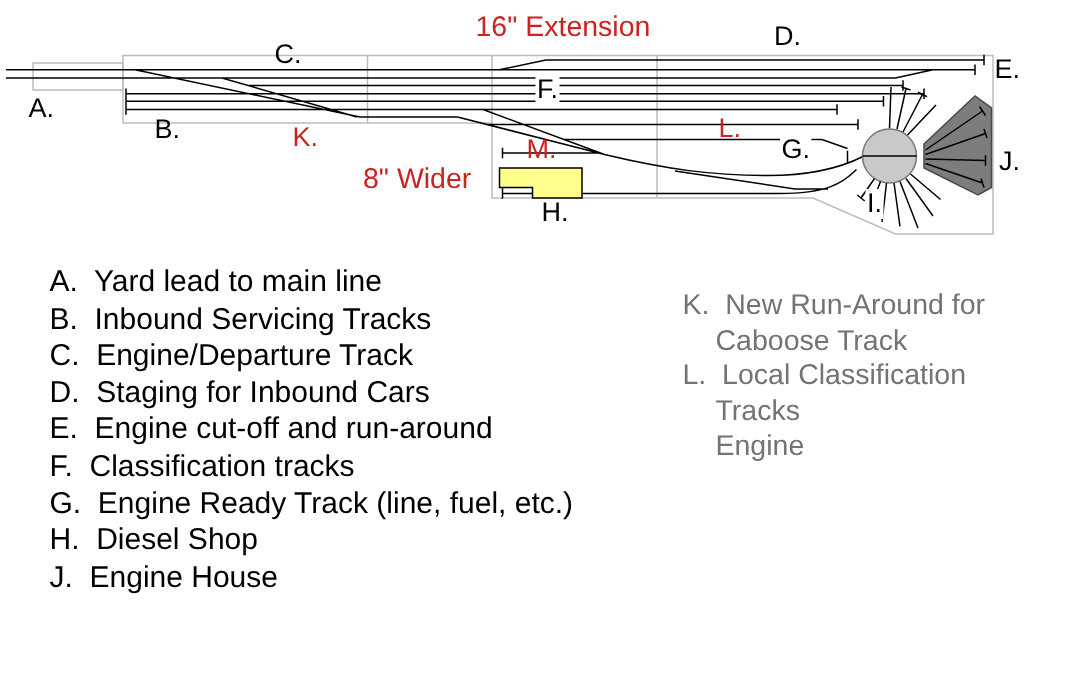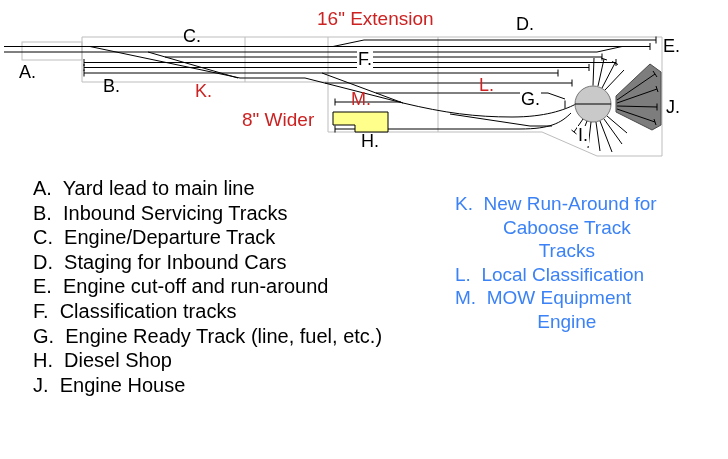--- a/index.html
+++ b/index.html
@@ -5,23 +5,23 @@
   html,body{margin:0;padding:0;background:#fff;}
   #stage{position:relative;width:728px;height:459px;background:#fff;overflow:hidden;
          font-family:"Liberation Sans","DejaVu Sans",sans-serif;}
   #trackplan-svg{position:absolute;left:0;top:0;}
   .marker{position:absolute;font-size:18px;color:#000;white-space:pre;line-height:1.1;}
   .marker.red{color:#cc2222;}
   .marker.halo{background:#fff;padding:0 1px;}
   .annotation{position:absolute;font-size:19px;color:#cc2222;white-space:pre;line-height:1.1;}
   #legend-black{position:absolute;left:33px;top:176px;font-size:20px;color:#000;}
   #legend-black .row{height:24.6px;line-height:24.6px;white-space:pre;}
-  #legend-red{position:absolute;left:455px;top:192px;font-size:19px;color:#3b82f6;}
+  #legend-red{position:absolute;left:455px;top:192px;font-size:19px;color:#737373;}
   #legend-red .row{height:23.6px;line-height:23.6px;white-space:pre;}
-  #legend-red .row.cont{padding-left:22px;text-align:center;}
+  #legend-red .row.cont{padding-left:22px;}
 </style>
 </head>
 <body>
 
 <div id="stage">
 
   <svg id="trackplan-svg" width="728" height="459" viewBox="0 0 728 459">
 
     <g stroke="#bdbdbd" fill="none" stroke-width="1">
       <path d="M82,37 H662 V156 H597 L542,132 H328 V82 H82 Z"></path>
@@ -104,19 +104,18 @@
     <div class="row">E.  Engine cut-off and run-around</div>
     <div class="row">F.  Classification tracks</div>
     <div class="row">G.  Engine Ready Track (line, fuel, etc.)</div>
     <div class="row">H.  Diesel Shop</div>
     <div class="row">J.  Engine House</div>
   </div>
 
   <div id="legend-red">
     <div class="row">K.  New Run-Around for</div>
     <div class="row cont">Caboose Track</div>
+    <div class="row">L.  Local Classification</div>
     <div class="row cont">Tracks</div>
-    <div class="row">L.  Local Classification</div>
-    <div class="row">M.  MOW Equipment</div>
     <div class="row cont">Engine</div>
   </div>
 
 </div>
 
 </body></html>

